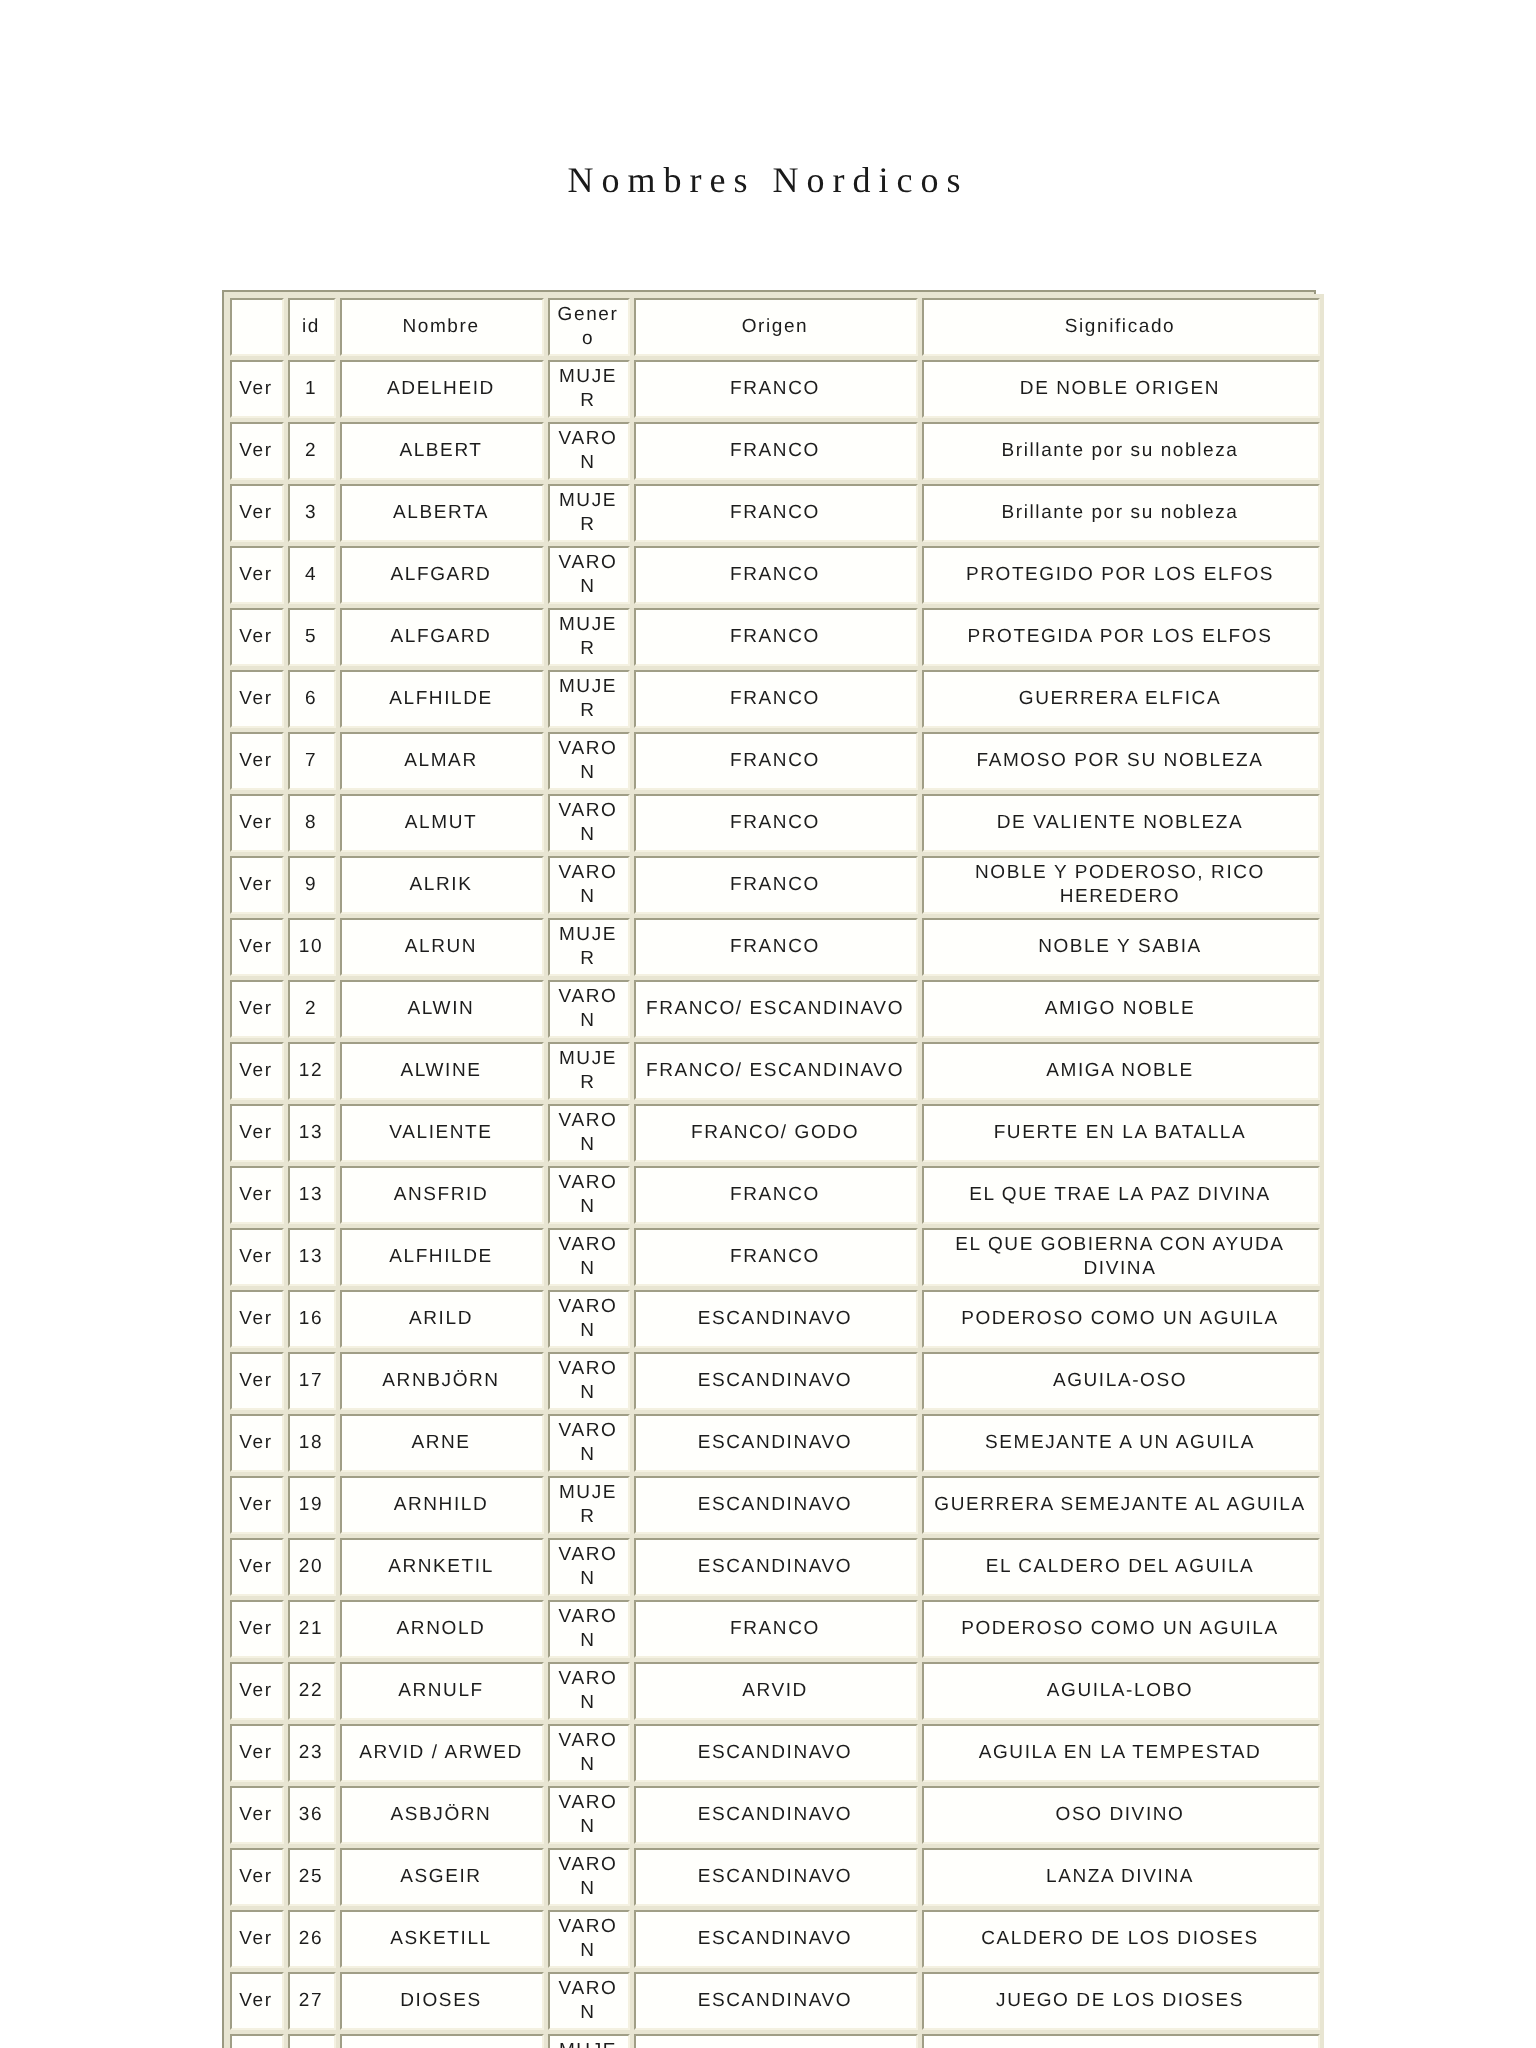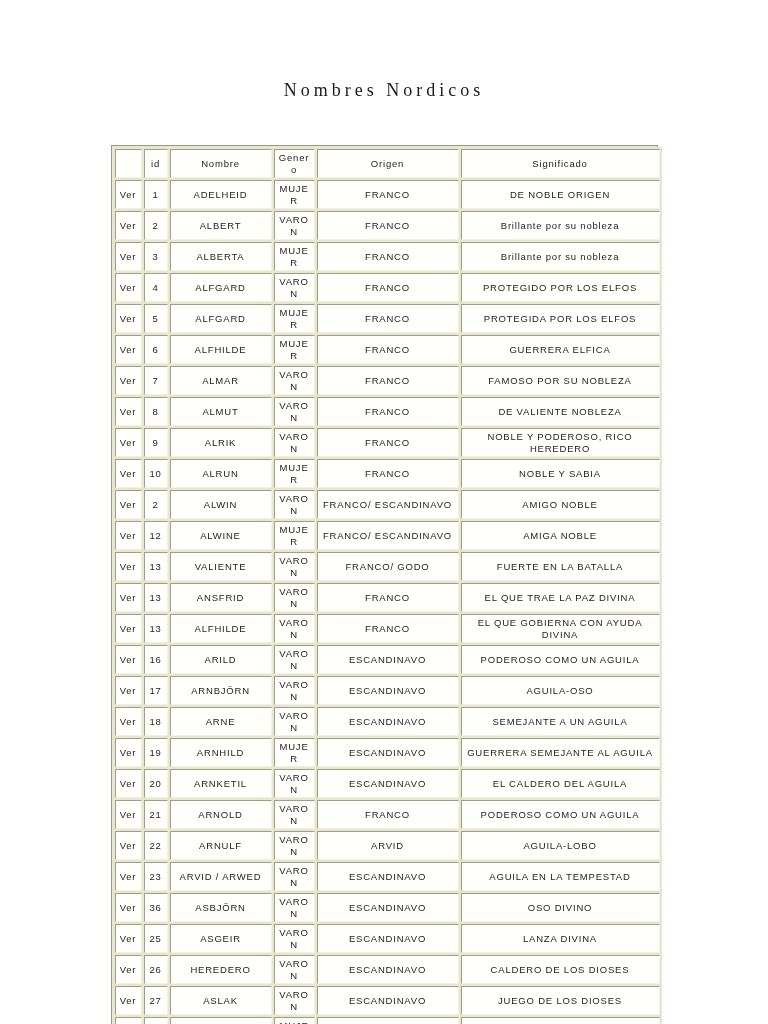--- a/index.html
+++ b/index.html
@@ -319,30 +319,30 @@
     <td>25</td>
     <td>ASGEIR</td>
     <td>VARON</td>
     <td>ESCANDINAVO</td>
     <td>LANZA DIVINA</td>
   </tr>
 
   <tr>
     <td class="cell-ver"><a class="ver-link">Ver</a></td>
     <td>26</td>
-    <td>HEREDERO</td>
+    <td>ASKETILL</td>
     <td>VARON</td>
     <td>ESCANDINAVO</td>
     <td>CALDERO DE LOS DIOSES</td>
   </tr>
 
   <tr>
     <td class="cell-ver"><a class="ver-link">Ver</a></td>
     <td>27</td>
-    <td>ASLAK</td>
+    <td>DIOSES</td>
     <td>VARON</td>
     <td>ESCANDINAVO</td>
     <td>JUEGO DE LOS DIOSES</td>
   </tr>
 
   <tr>
     <td class="cell-ver"></td>
     <td>28</td>
     <td>ASTRID</td>
     <td>MUJER</td>

